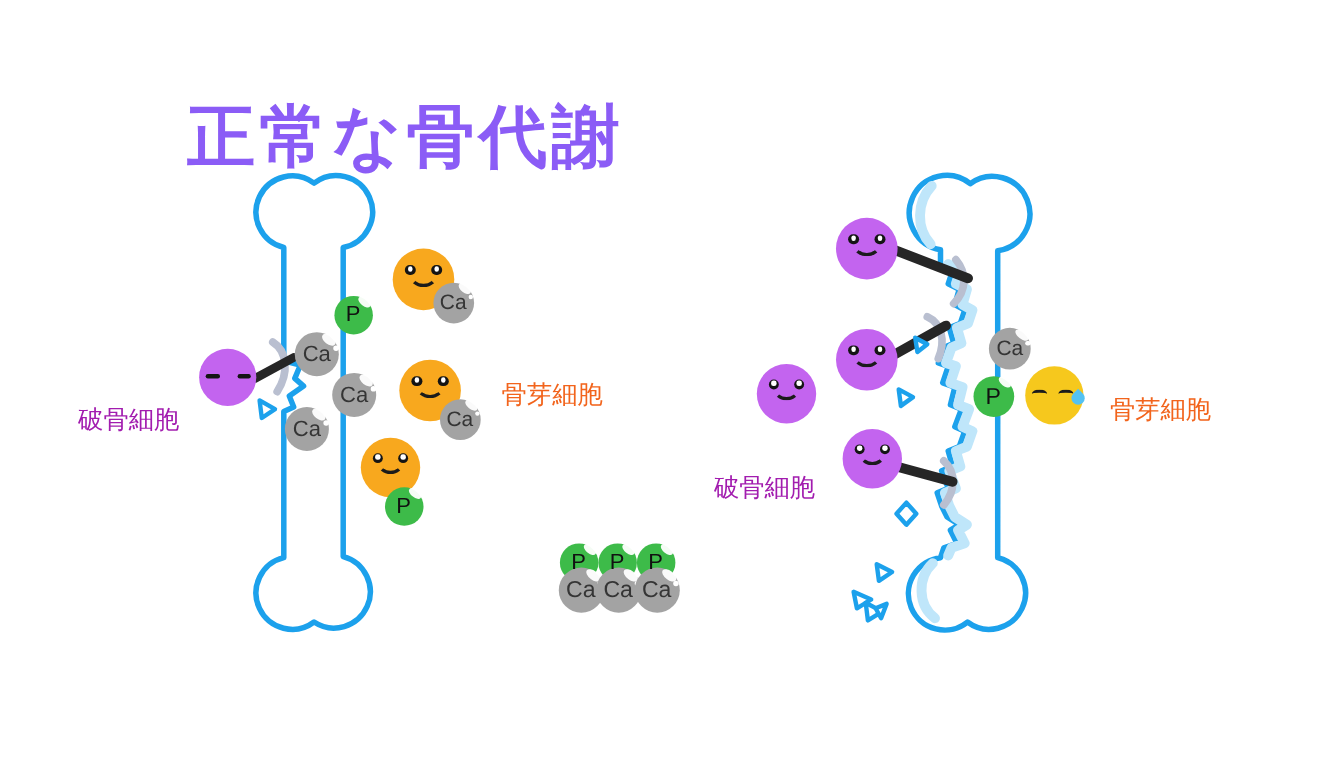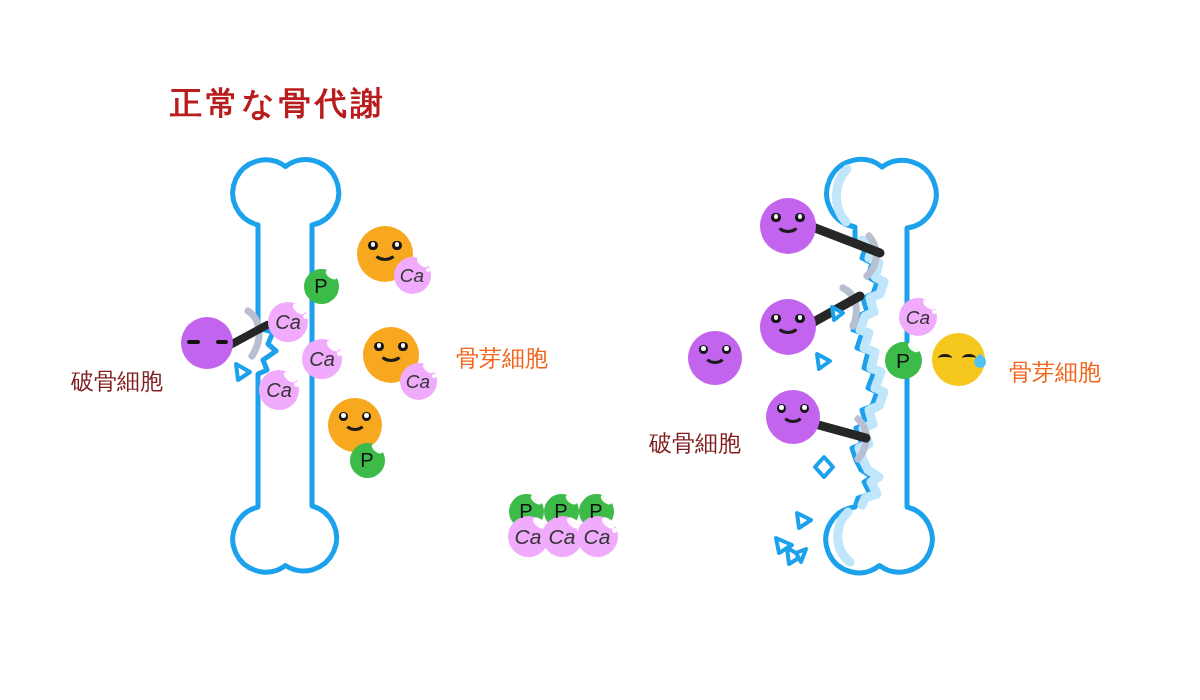--- a/index.html
+++ b/index.html
@@ -4,26 +4,26 @@
 <style>
   html,body{margin:0;padding:0;background:#fff;}
   .stage{position:relative;width:1200px;height:700px;background:#fff;overflow:hidden;
          font-family:"Liberation Sans",sans-serif;}
   .stage svg.bg{position:absolute;left:0;top:0;z-index:0;}
   .layer{position:absolute;left:0;top:0;width:100%;height:100%;}
   #cell-layer{z-index:2;}
   #particle-layer{z-index:3;}
   #text-layer{z-index:4;pointer-events:none;}
 
-  .title{position:absolute;font-size:32px;font-weight:600;color:#b91c1c;letter-spacing:4px;white-space:nowrap;}
+  .title{position:absolute;font-size:62px;font-weight:600;color:#8b5cf6;letter-spacing:4px;white-space:nowrap;}
   .title.left{left:170px;top:82px;}
   .title.right{left:758px;top:82px;}
 
   .lbl{position:absolute;font-size:23px;font-weight:500;white-space:nowrap;}
-  .lbl.purple{color:#7f1d1d;}
+  .lbl.purple{color:#a21caf;}
   .lbl.orange{color:#F2641C;}
   .lbl.oc-left{left:71px;top:366px;}
   .lbl.ob-left{left:456px;top:343px;}
   .lbl.oc-right{left:649px;top:428px;}
   .lbl.ob-right{left:1009px;top:357px;}
 
   
   .cell{position:absolute;border-radius:50%;}
   .cell.osteoclast{background:#C364EF;}
   .cell.osteoblast{background:#F8A81E;}
@@ -37,21 +37,21 @@
   .dash.l{left:12%;} .dash.r{right:9%;}
   .sadeye{position:absolute;top:40%;width:26%;height:16%;border-top:3px solid #1b1b1b;
           border-radius:50% 50% 0 0;box-sizing:border-box;}
   .sadeye.l{left:13%;} .sadeye.r{right:17%;}
   .tear{position:absolute;right:-3%;top:45%;width:23%;height:23%;background:#53C2F3;
         border-radius:0 50% 50% 50%;transform:rotate(45deg);}
 
   
   .particle{position:absolute;border-radius:50%;display:flex;align-items:center;justify-content:center;
             font-weight:500;}
-  .particle.ca{background:#f0abfc;color:#353535;font-style:italic;}
+  .particle.ca{background:#a3a3a3;color:#353535;}
   .particle.ph{background:#3DBB49;color:#111;}
   .particle::before{content:"";position:absolute;width:36%;height:19%;top:8%;right:4%;
             background:#fff;border-radius:50%;transform:rotate(38deg);opacity:.95;}
   .particle.ca::after{content:"";position:absolute;width:12%;height:12%;top:31%;right:1%;
             background:#fff;border-radius:50%;}
   .particle span{position:relative;z-index:1;line-height:1;}
 </style>
 </head>
 <body>
 

